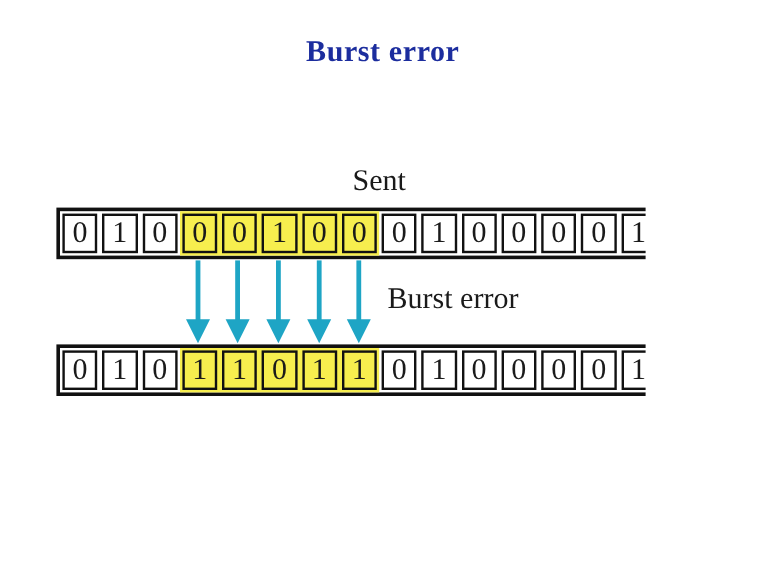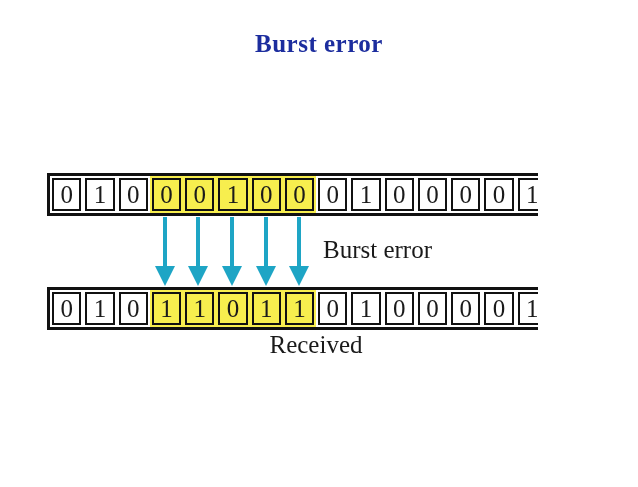--- a/index.html
+++ b/index.html
@@ -113,20 +113,21 @@
     border-top-style: solid;
   }
 </style>
 </head>
 <body>
 
 <div class="slide">
 
   <div class="slide-title" style="color: rgb(28, 45, 158);">Burst error</div>
 
+  <div class="row-label label-sent">Sent</div>
 
   <div class="bit-row row-sent">
     <div class="hl-band" style="left: 18.75%; width: 31.25%; background: rgb(247, 238, 78);"></div>
     <div class="cells">
         <div class="bit-cell">0</div>
         <div class="bit-cell">1</div>
         <div class="bit-cell">0</div>
         <div class="bit-cell">0</div>
         <div class="bit-cell">0</div>
         <div class="bit-cell">1</div>
@@ -183,15 +184,14 @@
         <div class="bit-cell">1</div>
         <div class="bit-cell">0</div>
         <div class="bit-cell">0</div>
         <div class="bit-cell">0</div>
         <div class="bit-cell">0</div>
         <div class="bit-cell">1</div>
         <div class="bit-cell">1</div>
       </div>
   </div>
 
-  <div class="row-label label-received">Received</div>
 
 </div>
 
 </body></html>

